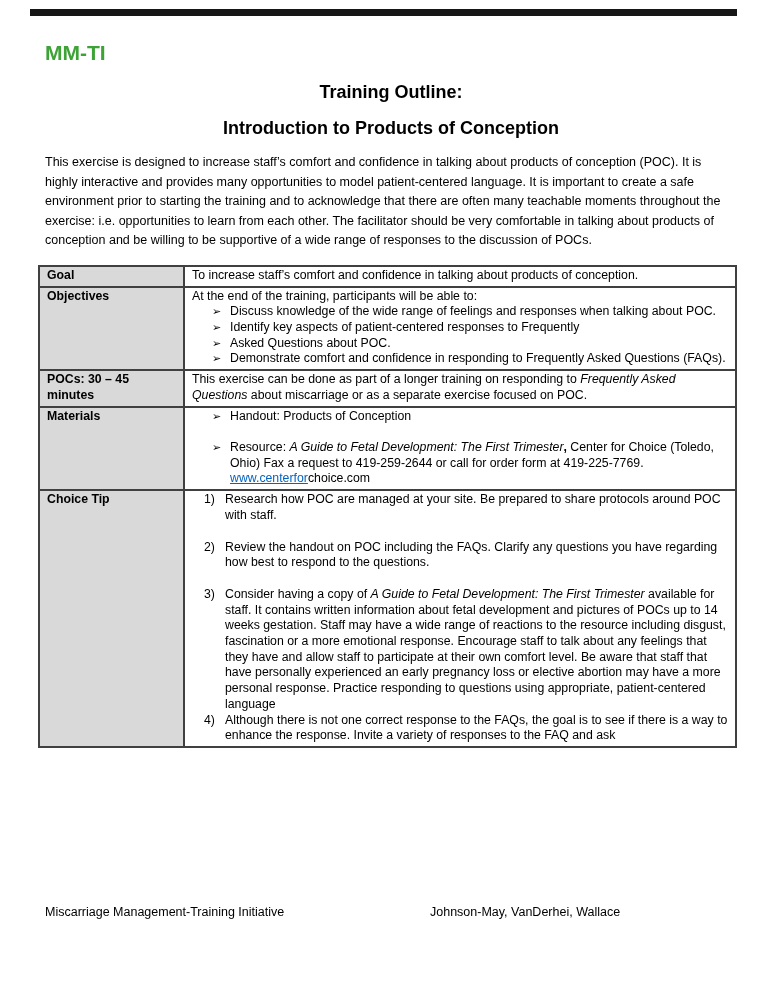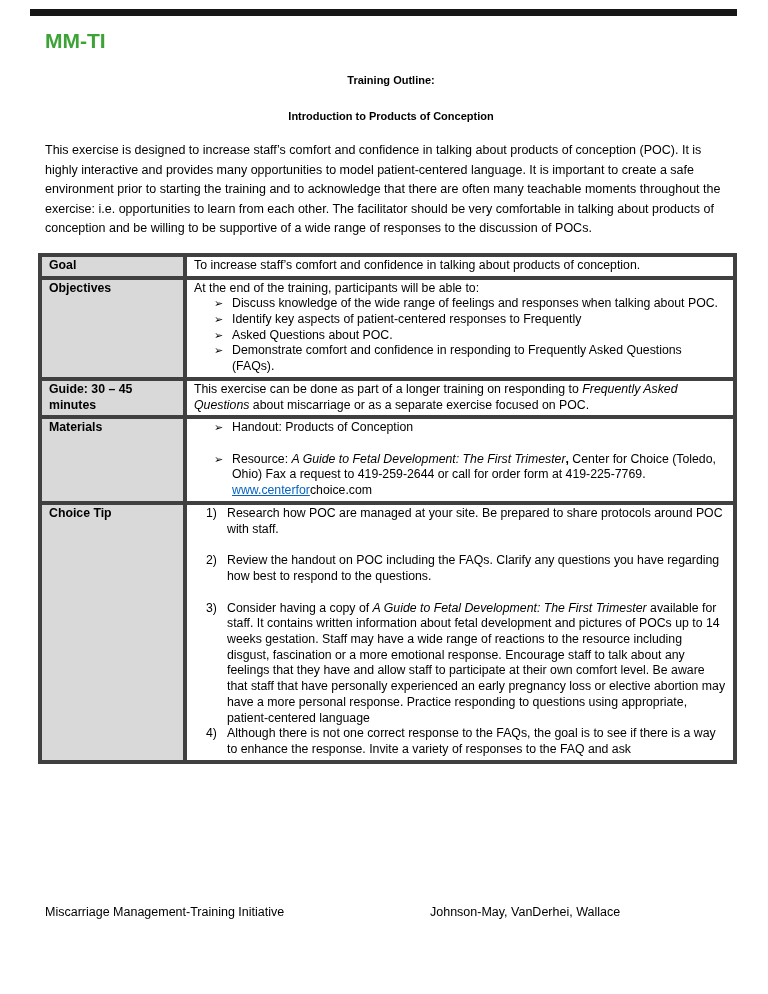--- a/index.html
+++ b/index.html
@@ -14,44 +14,44 @@
     width:768px;height:994px;
     font-family:"Liberation Sans",sans-serif;
     color:#000;
     position:relative;
   }
   .page{position:relative;width:768px;height:994px;overflow:hidden;}
   .top-bar{
     position:absolute;top:9px;left:30px;width:707px;height:7px;
     background:var(--rule);
   }
-  .content{padding:28px 31px 0 45px;}
+  .content{padding:40px 31px 0 45px;}
   .logo{
     margin:0 0 7px 0;
     font-size:21px;line-height:25px;font-weight:bold;
     color:var(--green);
   }
   .subtitle{font-size:12px;font-weight:bold;line-height:17px;}
   .doc-title{
-    text-align:center;font-weight:bold;font-size:11px;line-height:16px;
+    text-align:center;font-weight:bold;font-size:18px;line-height:16px;
     margin-top:19px;
   }
   .doc-title.second{margin-top:20px;}
   .intro{
     margin:17px 0 0 0;
     font-size:12.5px;line-height:19.6px;
   }
   table.outline{
     margin-top:14px;
     margin-left:-7px;
     width:699px;
     border-collapse:collapse;
   }
   table.outline td{
-    border:4px solid #404040;
+    border:2px solid #404040;
     vertical-align:top;
     font-size:12.3px;
     line-height:15.7px;
     padding:1px 6px 2px 7px;
     margin-top:10px;
   }
   td.label-cell{
     width:145px;
     background:var(--label-bg);
     font-weight:bold;
@@ -124,21 +124,21 @@
             <span class="arrow-text">Asked Questions about POC.</span>
           </div>
           <div class="arrow-item">
             <span class="arrow">➢</span>
             <span class="arrow-text">Demonstrate comfort and confidence in responding to Frequently Asked Questions (FAQs).</span>
           </div>
         </td>
       </tr>
 
       <tr>
-        <td class="label-cell"><span>Guide:</span><span class="nb"> 30 – 45 minutes</span></td>
+        <td class="label-cell"><span>POCs:</span><span class="nb"> 30 – 45 minutes</span></td>
         <td class="value-cell"><span>This exercise can be done as part of a longer training on responding to </span><i>Frequently Asked Questions</i><span> about miscarriage or as a separate exercise focused on POC.</span></td>
       </tr>
 
       <tr>
         <td class="label-cell">Materials</td>
         <td class="value-cell materials-cell">
           <div class="arrow-item">
             <span class="arrow">➢</span>
             <span class="arrow-text">Handout:  Products of Conception</span>
           </div>

